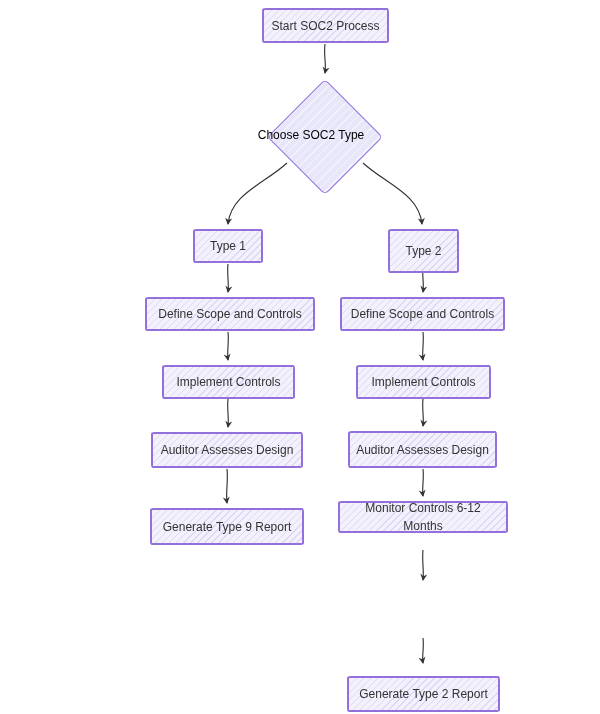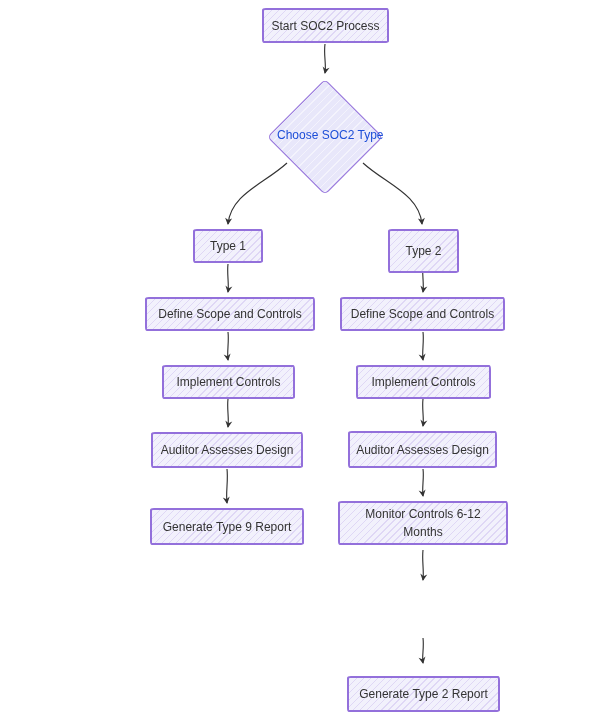--- a/index.html
+++ b/index.html
@@ -34,36 +34,36 @@
     box-sizing:border-box;
     transform:rotate(45deg);
     border:1.8px solid #9370DB;
     border-radius:5px;
     background:
       repeating-linear-gradient(90deg, rgba(255,255,255,0.5) 0 1px, rgba(0,0,0,0) 1px 6px),
       #e8e7fa;
   }
   .diamond-label{
     position:absolute;z-index:3;
-    left:277px;top:128px;width:124px;
-    color:#1d4ed8;font-size:12px;text-align:left;
+    left:249px;top:128px;width:124px;
+    color:#000000;font-size:12px;text-align:center;
     white-space:nowrap;
   }
   
   .n-start      {left:262px;top:8px;  width:127px;height:35px;}
   .n-type1      {left:193px;top:229px;width:70px; height:34px;}
   .n-type2      {left:388px;top:229px;width:71px; height:44px;}
   .n-l-define   {left:145px;top:297px;width:170px;height:34px;}
   .n-l-implement{left:162px;top:365px;width:133px;height:34px;}
   .n-l-auditor  {left:151px;top:432px;width:152px;height:36px;}
   .n-l-generate {left:150px;top:508px;width:154px;height:37px;}
   .n-r-define   {left:340px;top:297px;width:165px;height:34px;}
   .n-r-implement{left:356px;top:365px;width:135px;height:34px;}
   .n-r-auditor  {left:348px;top:431px;width:149px;height:37px;}
-  .n-r-monitor  {left:338px;top:501px;width:170px;height:44px;text-align:center;}
+  .n-r-monitor  {left:338px;top:501px;width:170px;height:32px;text-align:center;}
   .n-r-effect   {left:338px;top:585px;width:170px;height:52px;}
   .n-r-generate {left:347px;top:676px;width:153px;height:36px;align-items:center;}
 </style>
 </head>
 <body>
 
 <div class="canvas">
 
   <svg class="edges" width="600" height="714" viewBox="0 0 600 714">
     <defs>

